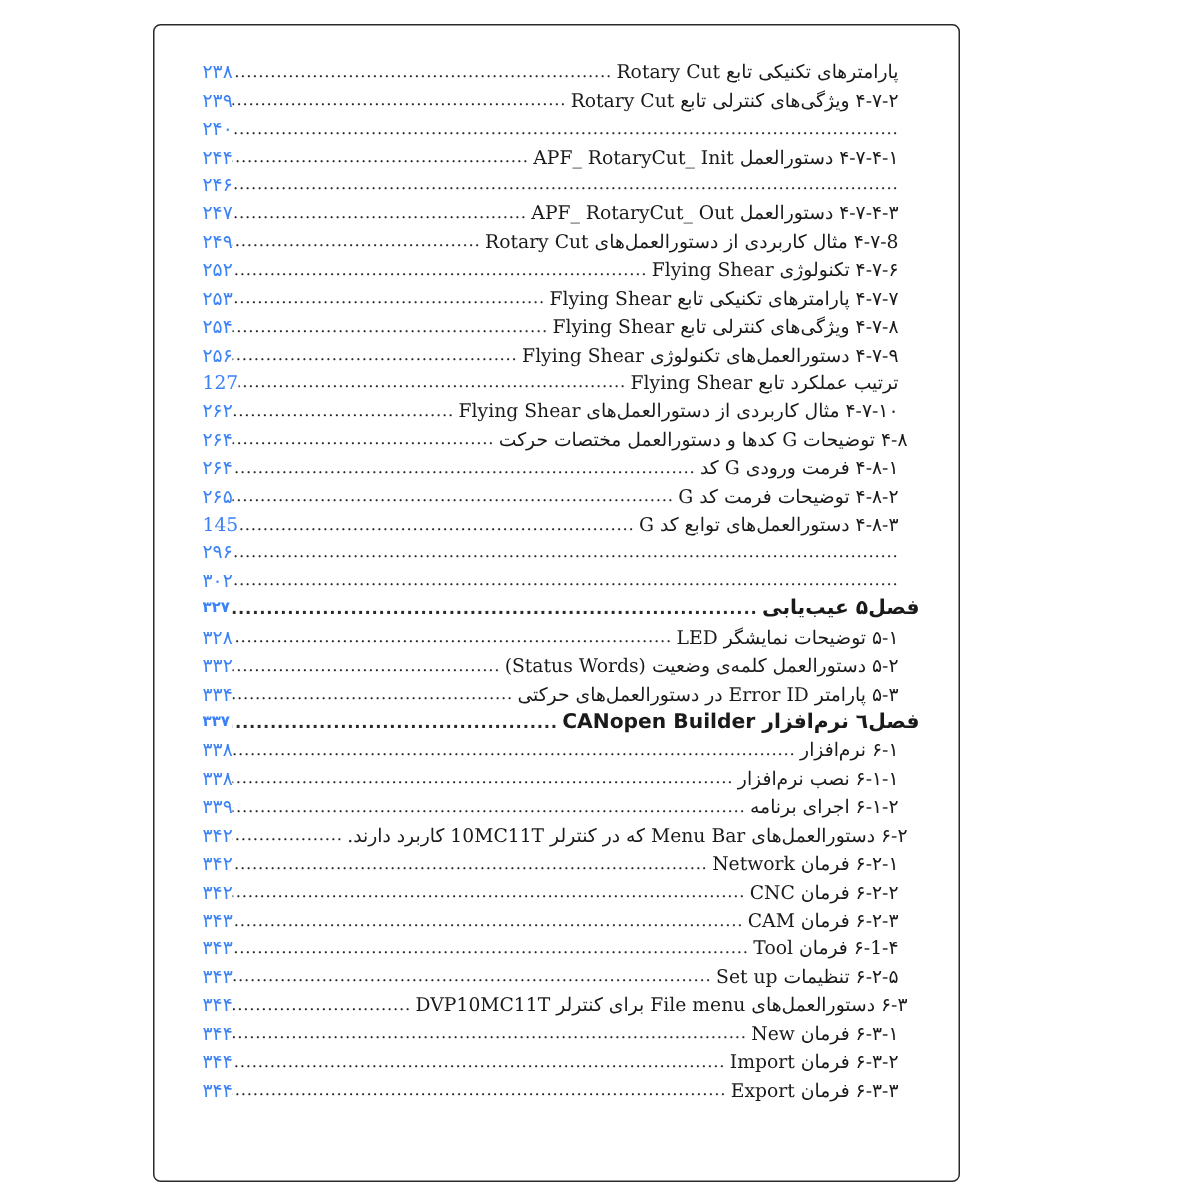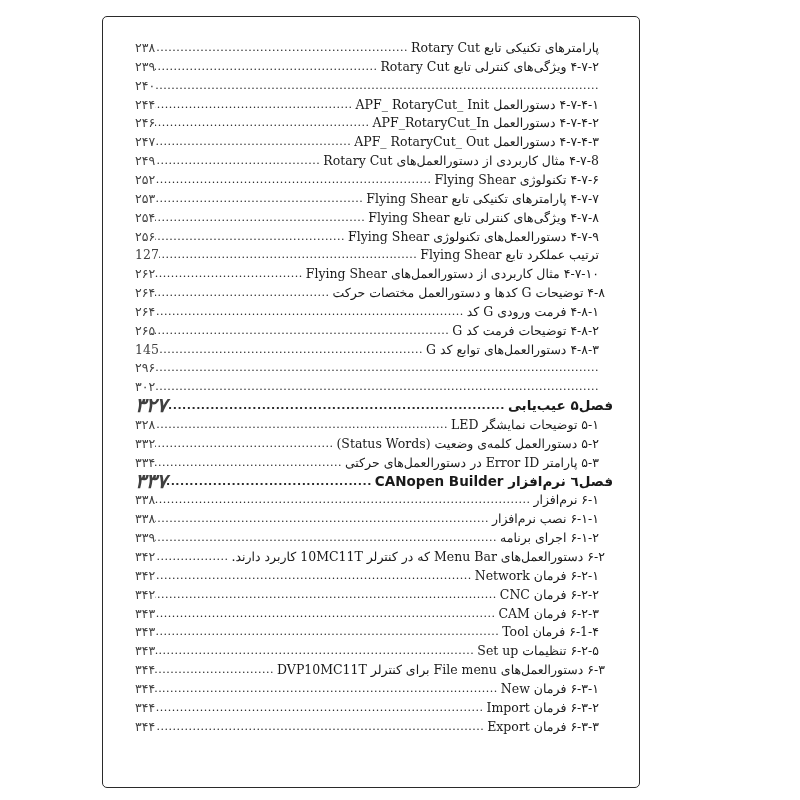--- a/index.html
+++ b/index.html
@@ -63,34 +63,33 @@
       right: 0;
       top: 0;
       letter-spacing: 0.5px;
       color: #2a2a2a;
       font-size: 11px;
     }
     .toc-page {
       flex: 0 0 auto;
       direction: rtl;
       unicode-bidi: isolate;
-      color: #404040;
+      color: #3b82f6;
       font-size: 12.5px;
       min-width: 20px;
       text-align: left;
     }
     .toc-row.chapter {
       font-weight: bold;
       font-family: "DejaVu Sans", "Liberation Sans", sans-serif;
       font-size: 13.5px;
     }
     .toc-row.chapter .toc-page {
-      font-size: 20px;
+      font-size: 10px;
       font-weight: bold;
-      font-style: italic;
     }
     .toc-row.chapter .toc-leader::before {
       font-weight: bold;
     }
   </style>
 </head>
 <body>
 
 <div class="toc-frame">
   <div class="toc-list" id="toc-list">
@@ -107,21 +106,20 @@
     <div class="toc-row" style="top: 58.7px; width: 464px;">
         <span class="toc-leader"></span>
         <span class="toc-page">۲۴۰</span>
       </div>
     <div class="toc-row" style="top: 77.55px; width: 464px;">
         <span class="toc-title">۴-۷-۴-۱ دستورالعمل APF_ RotaryCut_ Init</span>
         <span class="toc-leader"></span>
         <span class="toc-page">۲۴۴</span>
       </div>
     <div class="toc-row" style="top: 96.4px; width: 464px;">
-        <span class="toc-title">۴-۷-۴-۲ دستورالعمل APF_RotaryCut_In</span>
         <span class="toc-leader"></span>
         <span class="toc-page">۲۴۶</span>
       </div>
     <div class="toc-row" style="top: 115.25px; width: 464px;">
         <span class="toc-title">۴-۷-۴-۳ دستورالعمل APF_ RotaryCut_ Out</span>
         <span class="toc-leader"></span>
         <span class="toc-page">۲۴۷</span>
       </div>
     <div class="toc-row" style="top: 134.1px; width: 464px;">
         <span class="toc-title">۴-۷-8 مثال کاربردی از دستورالعمل‌های Rotary Cut</span>

